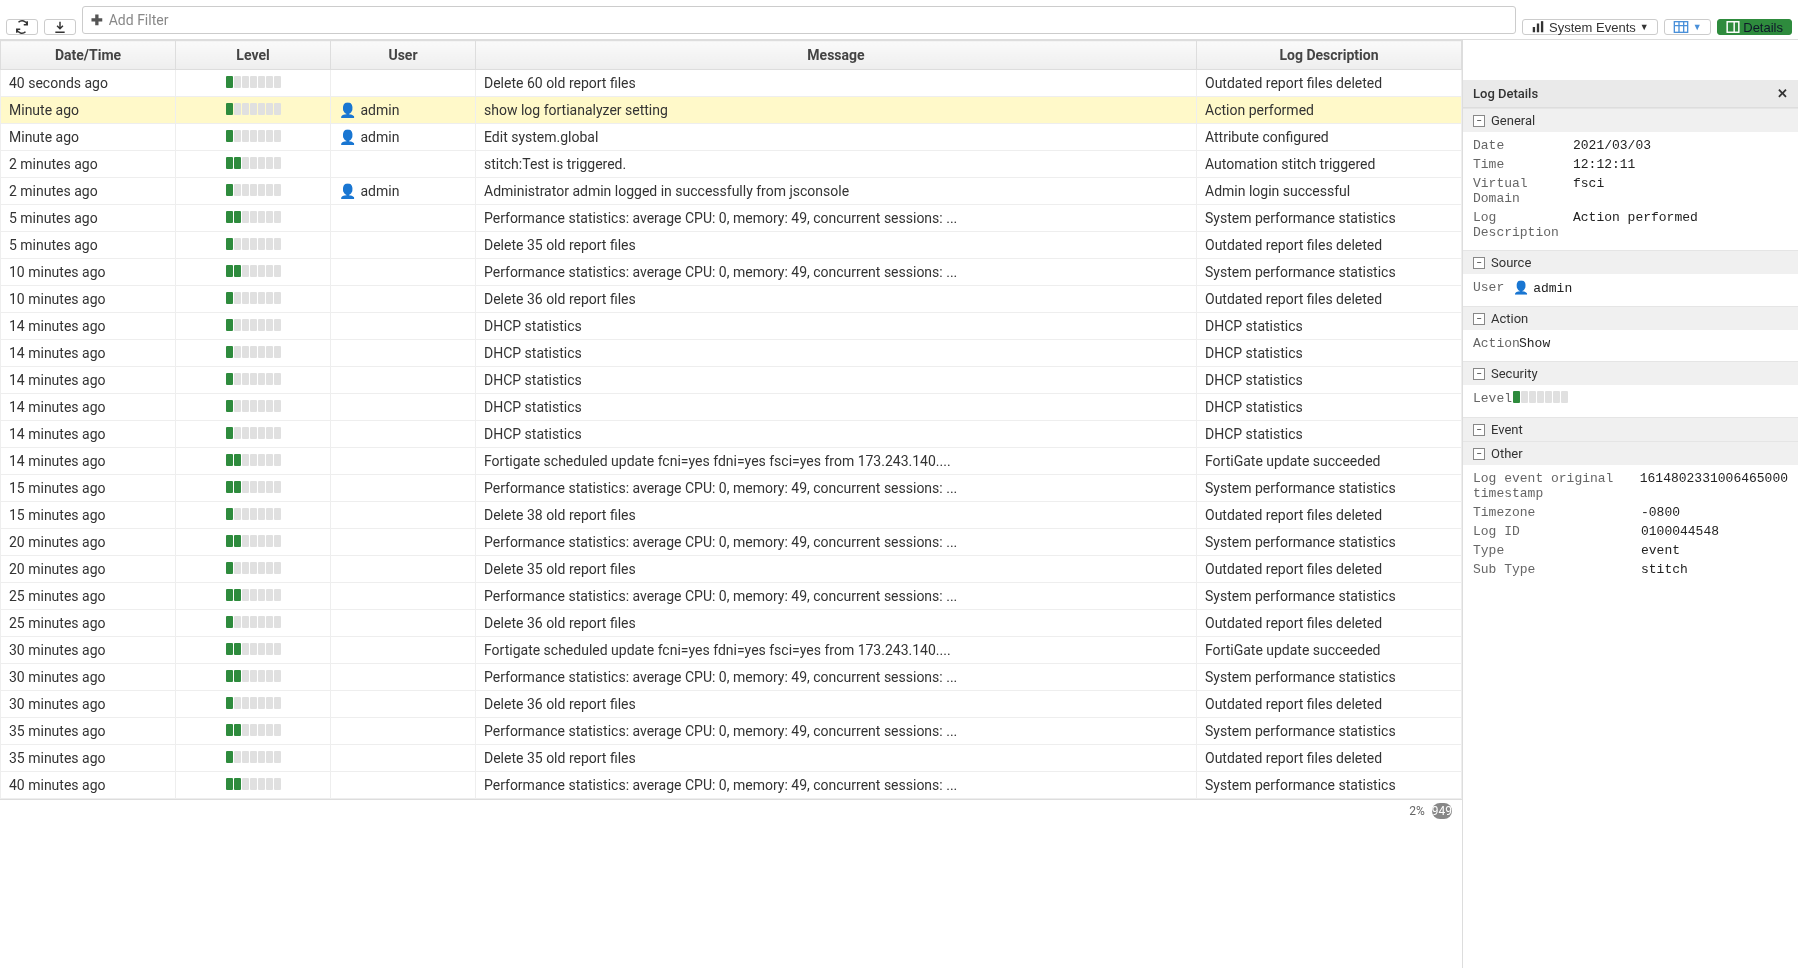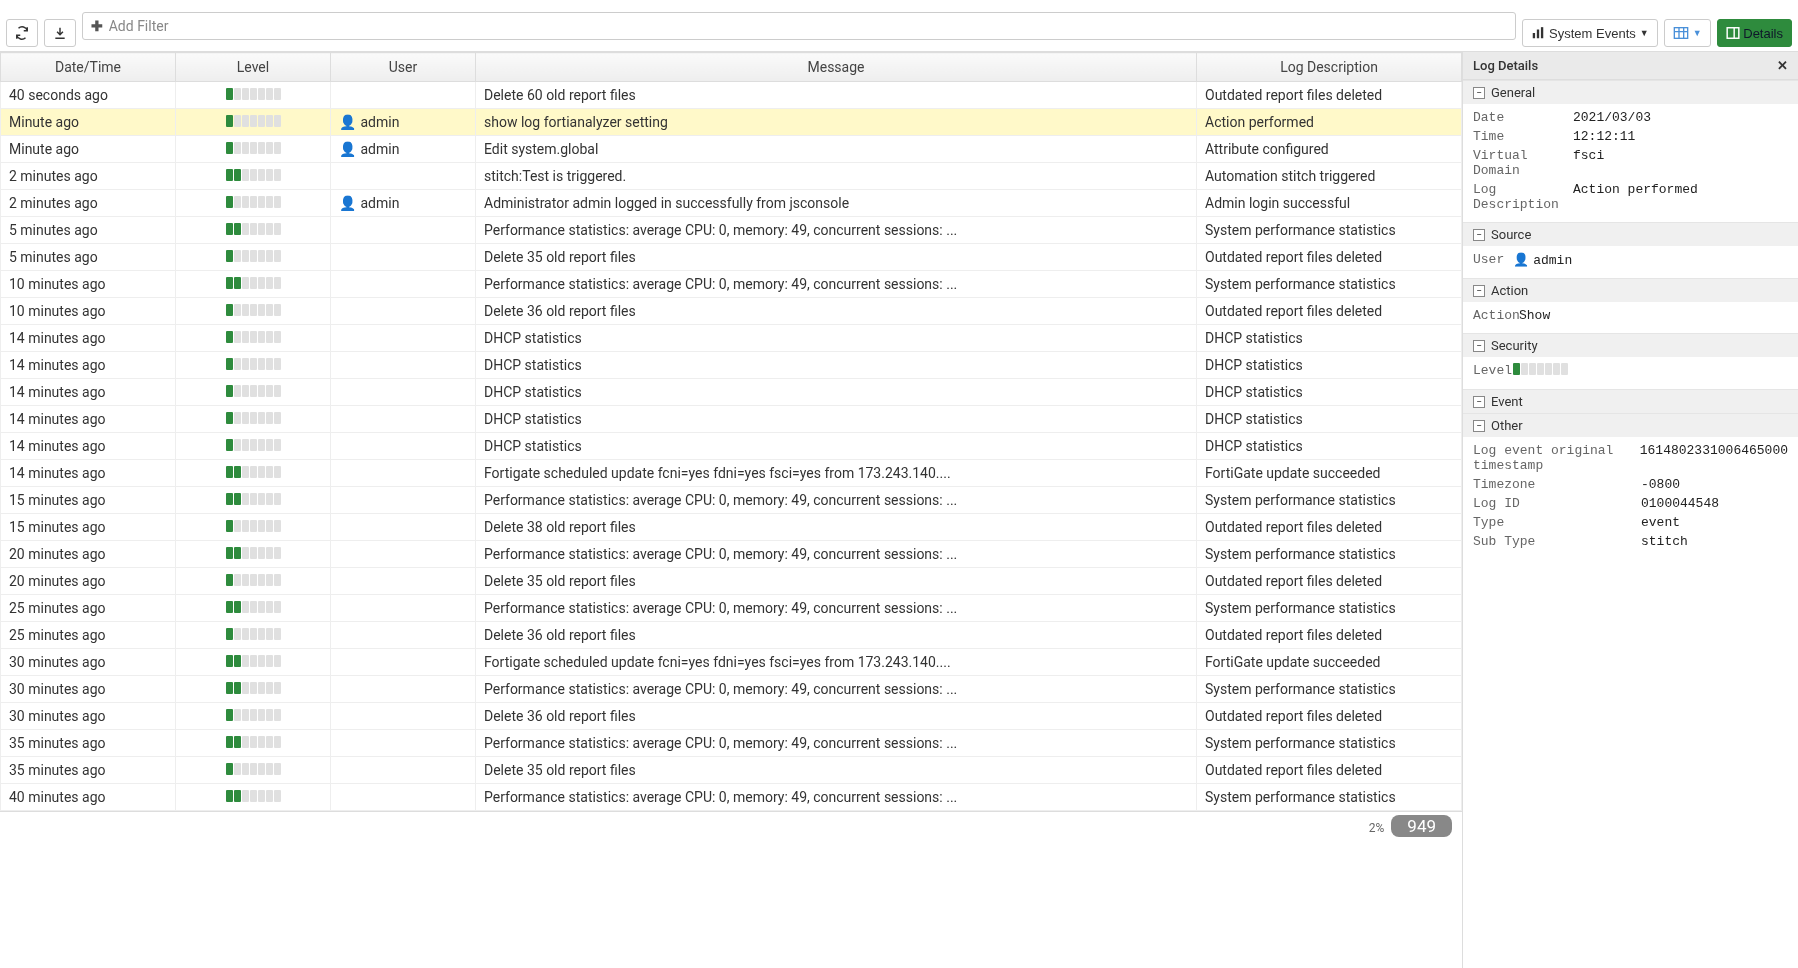--- a/index.html
+++ b/index.html
@@ -1,46 +1,46 @@
 <!DOCTYPE html>
 <html><head>
 <meta charset="utf-8">
 <style>
   * { box-sizing: border-box; margin: 0; padding: 0; }
   body { font-family: -apple-system, "Segoe UI", Roboto, "Helvetica Neue", Arial, sans-serif; font-size: 14px; color: #333; background: #fff; }
   .toolbar { display: flex; align-items: center; gap: 6px; padding: 4px 6px; border-bottom: 1px solid #ddd; }
-  .btn { display: inline-flex; align-items: center; justify-content: center; height: 28px; padding: 0 8px; border: 1px solid #ccc; border-radius: 3px; background: #fff; cursor: pointer; font-size: 13px; color: #333; margin-top: 15px; }
+  .btn { display: inline-flex; align-items: center; justify-content: center; height: 16px; padding: 0 8px; border: 1px solid #ccc; border-radius: 3px; background: #fff; cursor: pointer; font-size: 13px; color: #333; margin-top: 15px; }
   .btn.green { background: #2e8b3d; color: #0f172a; border-color: #2e8b3d; }
   .btn.icon-only { width: 32px; padding: 0; }
   .filter-input { flex: 1; border: 1px solid #ccc; border-radius: 3px; height: 28px; display: flex; align-items: center; padding: 0 8px; color: #888; }
   .filter-input .plus { margin-right: 6px; font-weight: bold; color: #555; }
   .dropdown-caret { margin-left: 4px; font-size: 9px; }
 
   .main { display: flex; height: calc(100vh - 40px); }
   .table-wrap { flex: 1; overflow: auto; position: relative; border-right: 1px solid #ddd; }
   table { width: 100%; border-collapse: collapse; table-layout: fixed; }
-  th { background: linear-gradient(#fafafa,#eee); border: 1px solid #ddd; padding: 6px 8px; font-weight: 400; text-align: center; color: #444; position: sticky; top: 0; }
+  th { background: linear-gradient(#fafafa,#eee); border: 1px solid #ddd; padding: 6px 8px; font-weight: 700; text-align: center; color: #444; position: sticky; top: 0; }
   td { border: 1px solid #eee; padding: 5px 8px; white-space: nowrap; overflow: hidden; text-overflow: ellipsis; }
   tbody tr.selected { background: #fff9c9; }
   .col-date { width: 175px; }
   .col-level { width: 155px; text-align: center;}
   .col-user { width: 145px; }
   .col-msg { }
   .col-desc { width: 265px; }
 
   .lvl { display: inline-flex; gap: 1px; }
   .lvl span { width: 7px; height: 12px; background: #e0e0e0; border-radius: 1px; }
   .lvl span.on { background: #2e8b3d; }
 
   .usericon { color: #4a90d9; margin-right: 4px; }
 
   .statusbar { position: sticky; bottom: 0; background: #fff; border-top: 1px solid #ddd; text-align: right; padding: 4px 10px; font-size: 12px; color: #666; }
-  .badge { background: #888; color: #fff; border-radius: 8px; padding: 1px 16px; font-size: 17px; margin-left: 4px; }
-
-  .details { width: 335px; overflow: auto; background: #fff; font-size: 13px; }
+  .badge { background: #888; color: #fff; border-radius: 8px; padding: 1px 0; font-size: 12px; margin-left: 4px; }
+
+  .details { width: 335px; overflow: auto; background: #fff; font-size: 13px; margin-top: 40px; }
   .details-hdr { background: #eaeaea; padding: 6px 10px; font-weight: 500; display: flex; justify-content: space-between; align-items: center; border-bottom: 1px solid #ddd; }
   .details-hdr .close { cursor: pointer; font-weight: bold; }
   .sect-hdr { background: #f0f0f0; padding: 4px 10px; display: flex; align-items: center; gap: 6px; font-size: 13px; color: #333; border-top: 1px solid #e5e5e5; }
   .sect-hdr .toggle { width: 12px; height: 12px; border: 1px solid #888; display: inline-flex; align-items: center; justify-content: center; font-size: 10px; line-height: 1; background:#fff; }
   .kv { padding: 4px 10px 8px 10px; }
   .kv-row { display: flex; padding: 2px 0; font-family: Liberation Mono, monospace; }
   .kv-row .k { color: #666; }
   .kv-row .v { color: #222; }
 
   svg { display: block; }

